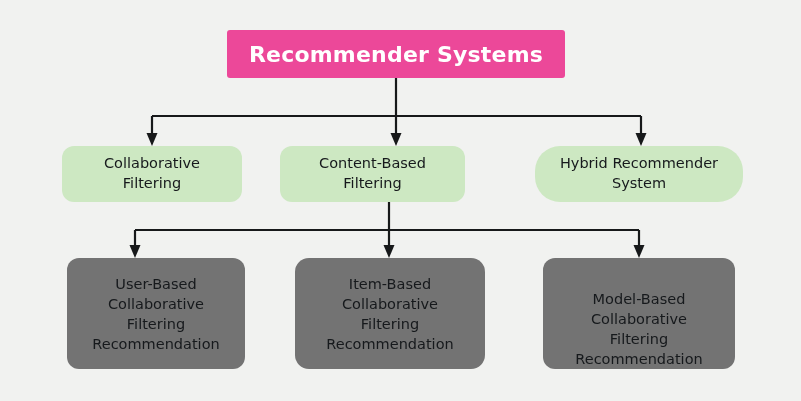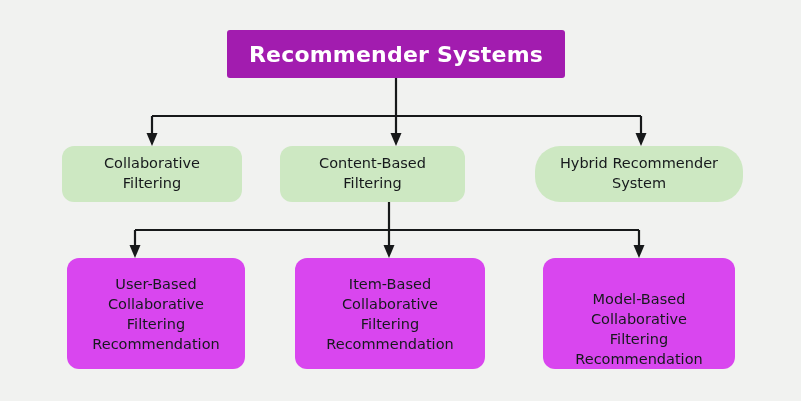--- a/index.html
+++ b/index.html
@@ -26,21 +26,21 @@
     align-items: center;
     justify-content: center;
     text-align: center;
     box-sizing: border-box;
   }
   .node-root {
     left: 227px;
     top: 30px;
     width: 338px;
     height: 48px;
-    background: #a21caf;
+    background: #ec4899;
     border-radius: 3px;
     color: #ffffff;
     font-size: 22px;
     font-weight: bold;
     letter-spacing: 0.2px;
   }
   .node-l2 {
     top: 146px;
     height: 56px;
     background: #cde8c2;
@@ -49,28 +49,28 @@
     font-size: 14.5px;
     line-height: 1.35;
   }
   .l2-a { left: 62px;  width: 180px; }
   .l2-b { left: 280px; width: 185px; }
   .l2-c { left: 535px; width: 208px; border-radius: 25px; }
 
   .node-l3 {
     top: 258px;
     height: 111px;
-    background: #d946ef;
+    background: #737373;
     border-radius: 12px;
     color: #16191c;
     font-size: 14.5px;
     line-height: 1.38;
   }
   .l3-a { left: 67px;  width: 178px; }
-  .l3-b { left: 295px; width: 190px; }
+  .l3-b { left: 295px; width: 190px; border-radius: 14px; }
   .l3-c { left: 543px; width: 192px; align-items: flex-end; }
 
   .node-label {
     white-space: pre-line;
     padding: 0 8px;
   }
   svg .edge {
     stroke: #17191a;
     stroke-width: 2.2;
     fill: none;

